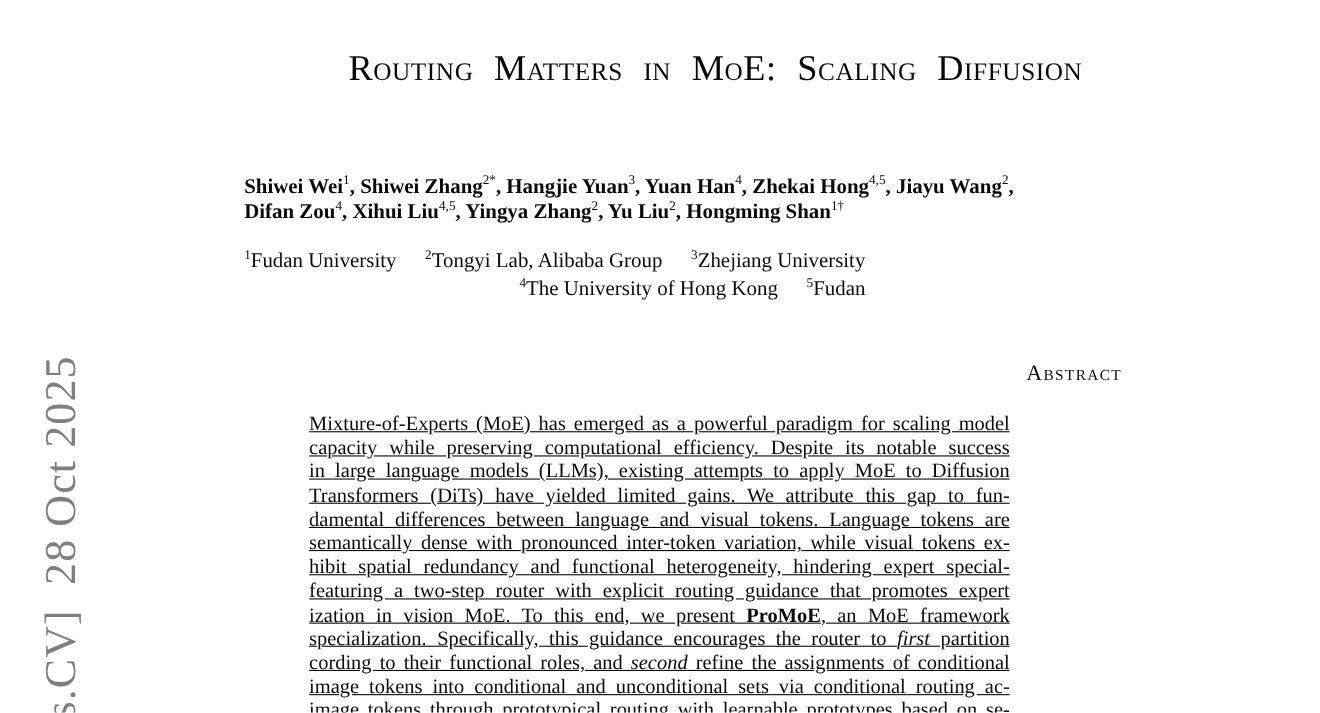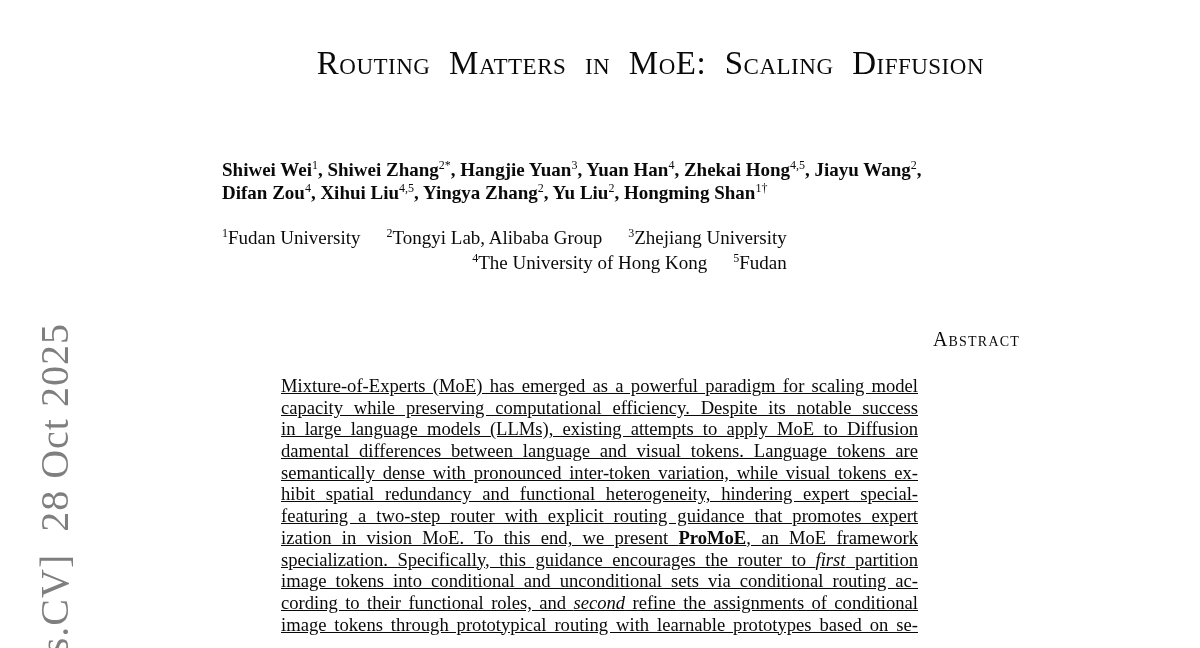--- a/index.html
+++ b/index.html
@@ -114,24 +114,25 @@
     <div class="affil-line"><span class="affil-item"><sup>1</sup><span>Fudan University</span></span><span class="affil-item"><sup>2</sup><span>Tongyi Lab, Alibaba Group</span></span><span class="affil-item"><sup>3</sup><span>Zhejiang University</span></span></div>
     <div class="affil-line"><span class="affil-item"><sup>4</sup><span>The University of Hong Kong</span></span><span class="affil-item"><sup>5</sup><span>Fudan</span></span></div>
   </div>
 
   <div class="abs-heading">Abstract</div>
 
   <div class="abs-body">
     <div class="abs-line">Mixture-of-Experts (MoE) has emerged as a powerful paradigm for scaling model</div>
     <div class="abs-line">capacity while preserving computational efficiency. Despite its notable success</div>
     <div class="abs-line">in large language models (LLMs), existing attempts to apply MoE to Diffusion</div>
+    <div class="abs-line">Transformers (DiTs) have yielded limited gains. We attribute this gap to fun-</div>
     <div class="abs-line">damental differences between language and visual tokens. Language tokens are</div>
     <div class="abs-line">semantically dense with pronounced inter-token variation, while visual tokens ex-</div>
     <div class="abs-line">hibit spatial redundancy and functional heterogeneity, hindering expert special-</div>
     <div class="abs-line">featuring a two-step router with explicit routing guidance that promotes expert</div>
     <div class="abs-line">ization in vision MoE. To this end, we present <b>ProMoE</b>, an MoE framework</div>
     <div class="abs-line">specialization. Specifically, this guidance encourages the router to <i>first</i> partition</div>
+    <div class="abs-line">cording to their functional roles, and <i>second</i> refine the assignments of conditional</div>
     <div class="abs-line">image tokens into conditional and unconditional sets via conditional routing ac-</div>
-    <div class="abs-line">cording to their functional roles, and <i>second</i> refine the assignments of conditional</div>
     <div class="abs-line">image tokens through prototypical routing with learnable prototypes based on se-</div>
   </div>
 
 </div>
 
 </body></html>

